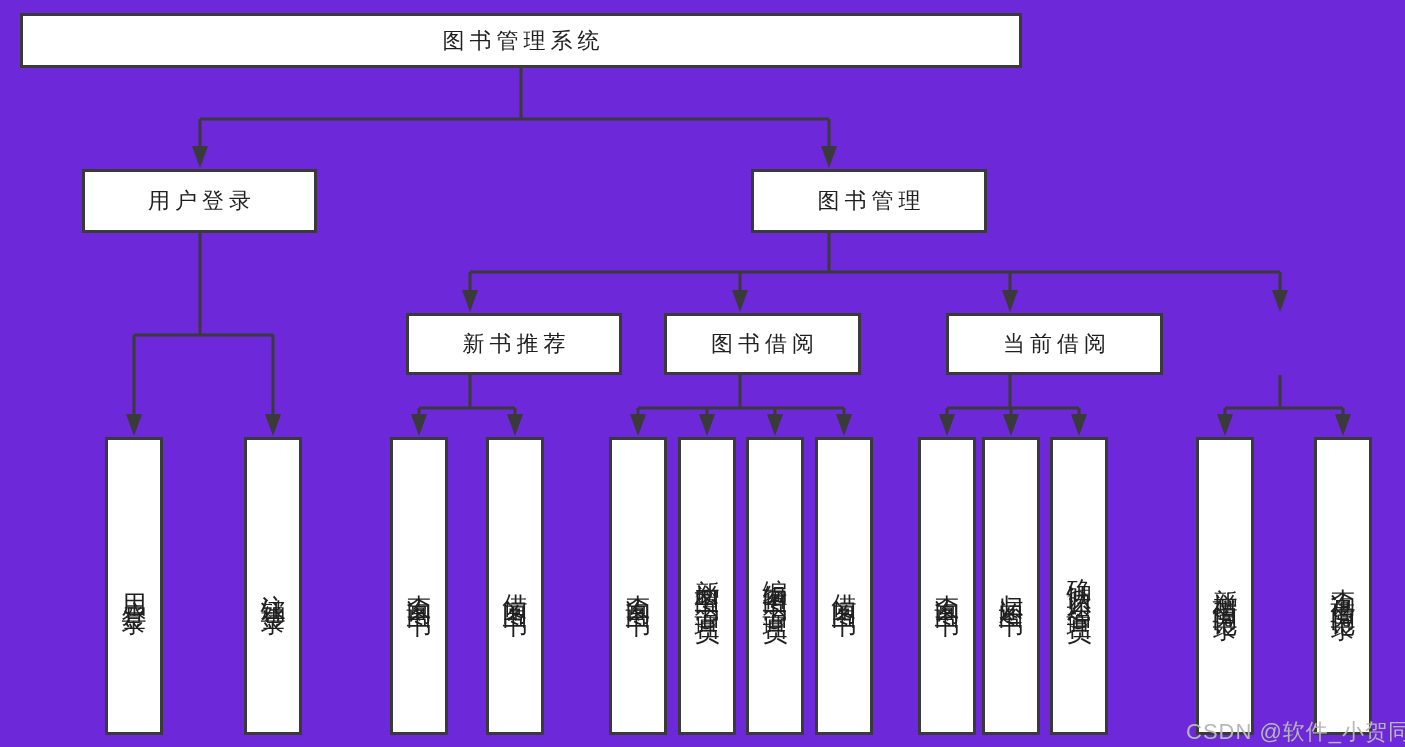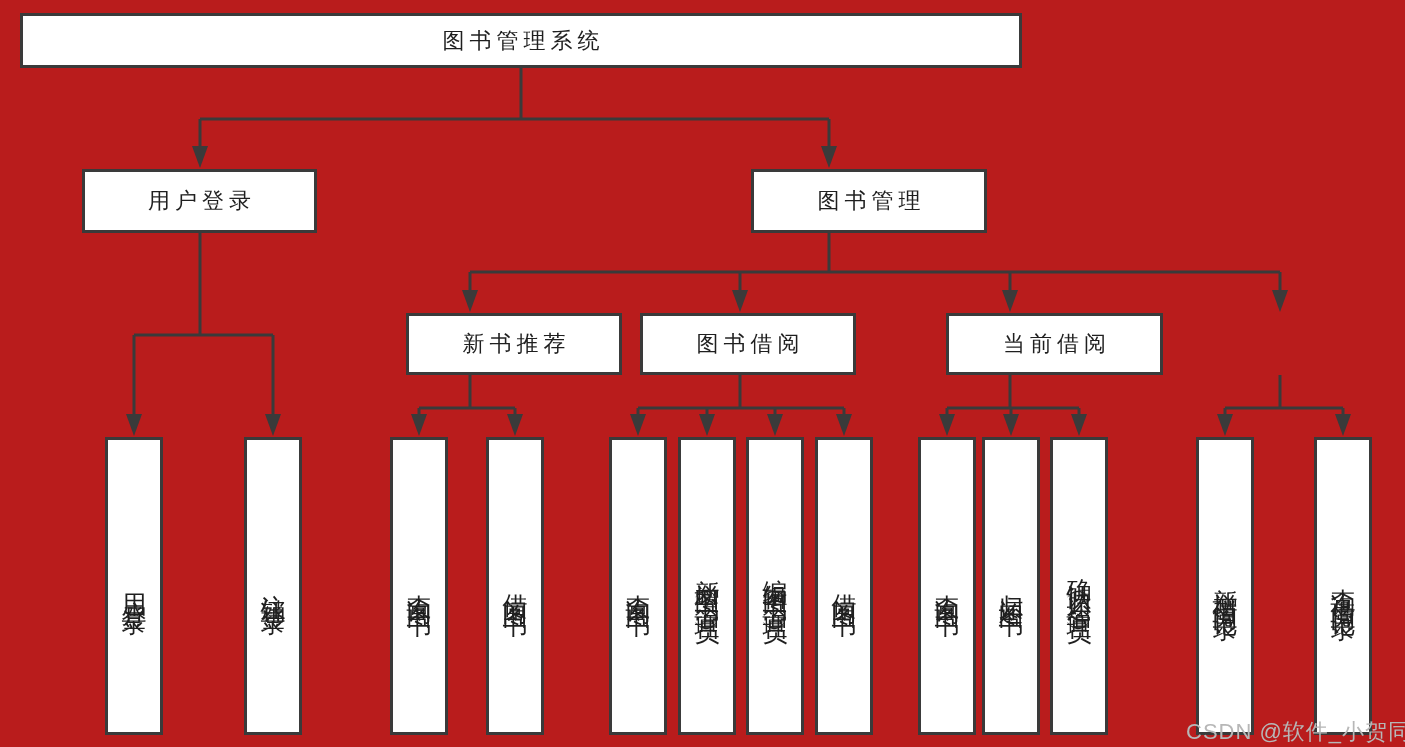--- a/index.html
+++ b/index.html
@@ -1,20 +1,20 @@
 <!DOCTYPE html>
 <html><head>
 <meta charset="utf-8">
 <style>
   html, body { margin: 0; padding: 0; background: #ffffff; }
   .stage {
     position: relative;
     width: 1405px;
     height: 747px;
-    background: #b91c1c;
+    background: #6d28d9;
     font-family: "Liberation Sans", "DejaVu Sans", sans-serif;
     overflow: hidden;
   }
   .connectors {
     position: absolute;
     left: 0; top: 0;
     width: 1405px; height: 747px;
     pointer-events: none;
   }
   .node {
@@ -40,21 +40,21 @@
     font-size: 25px;
     letter-spacing: 6px;
     line-height: 1;
     white-space: nowrap;
   }
   .root  { left: 20px;  top: 13px;  width: 1002px; height: 55px; }
   .l2a   { left: 82px;  top: 169px; width: 235px;  height: 64px; }
   .l2b   { left: 751px; top: 169px; width: 236px;  height: 64px; }
   .l3    { top: 313px; height: 62px; margin-left: 44px; }
   .l3a   { left: 362px;  width: 216px; }
-  .l3b   { left: 596px;  width: 216px; }
+  .l3b   { left: 620px;  width: 197px; }
   .l3c   { left: 902px;  width: 217px; }
   .l3d   { left: 1173px; width: 214px; }
   .leaf  { top: 437px; height: 298px; width: 58px; }
   .lf1  { left: 105px; }
   .lf2  { left: 244px; }
   .lf3  { left: 390px; }
   .lf4  { left: 486px; }
   .lf5  { left: 609px; }
   .lf6  { left: 678px; }
   .lf7  { left: 746px; }

